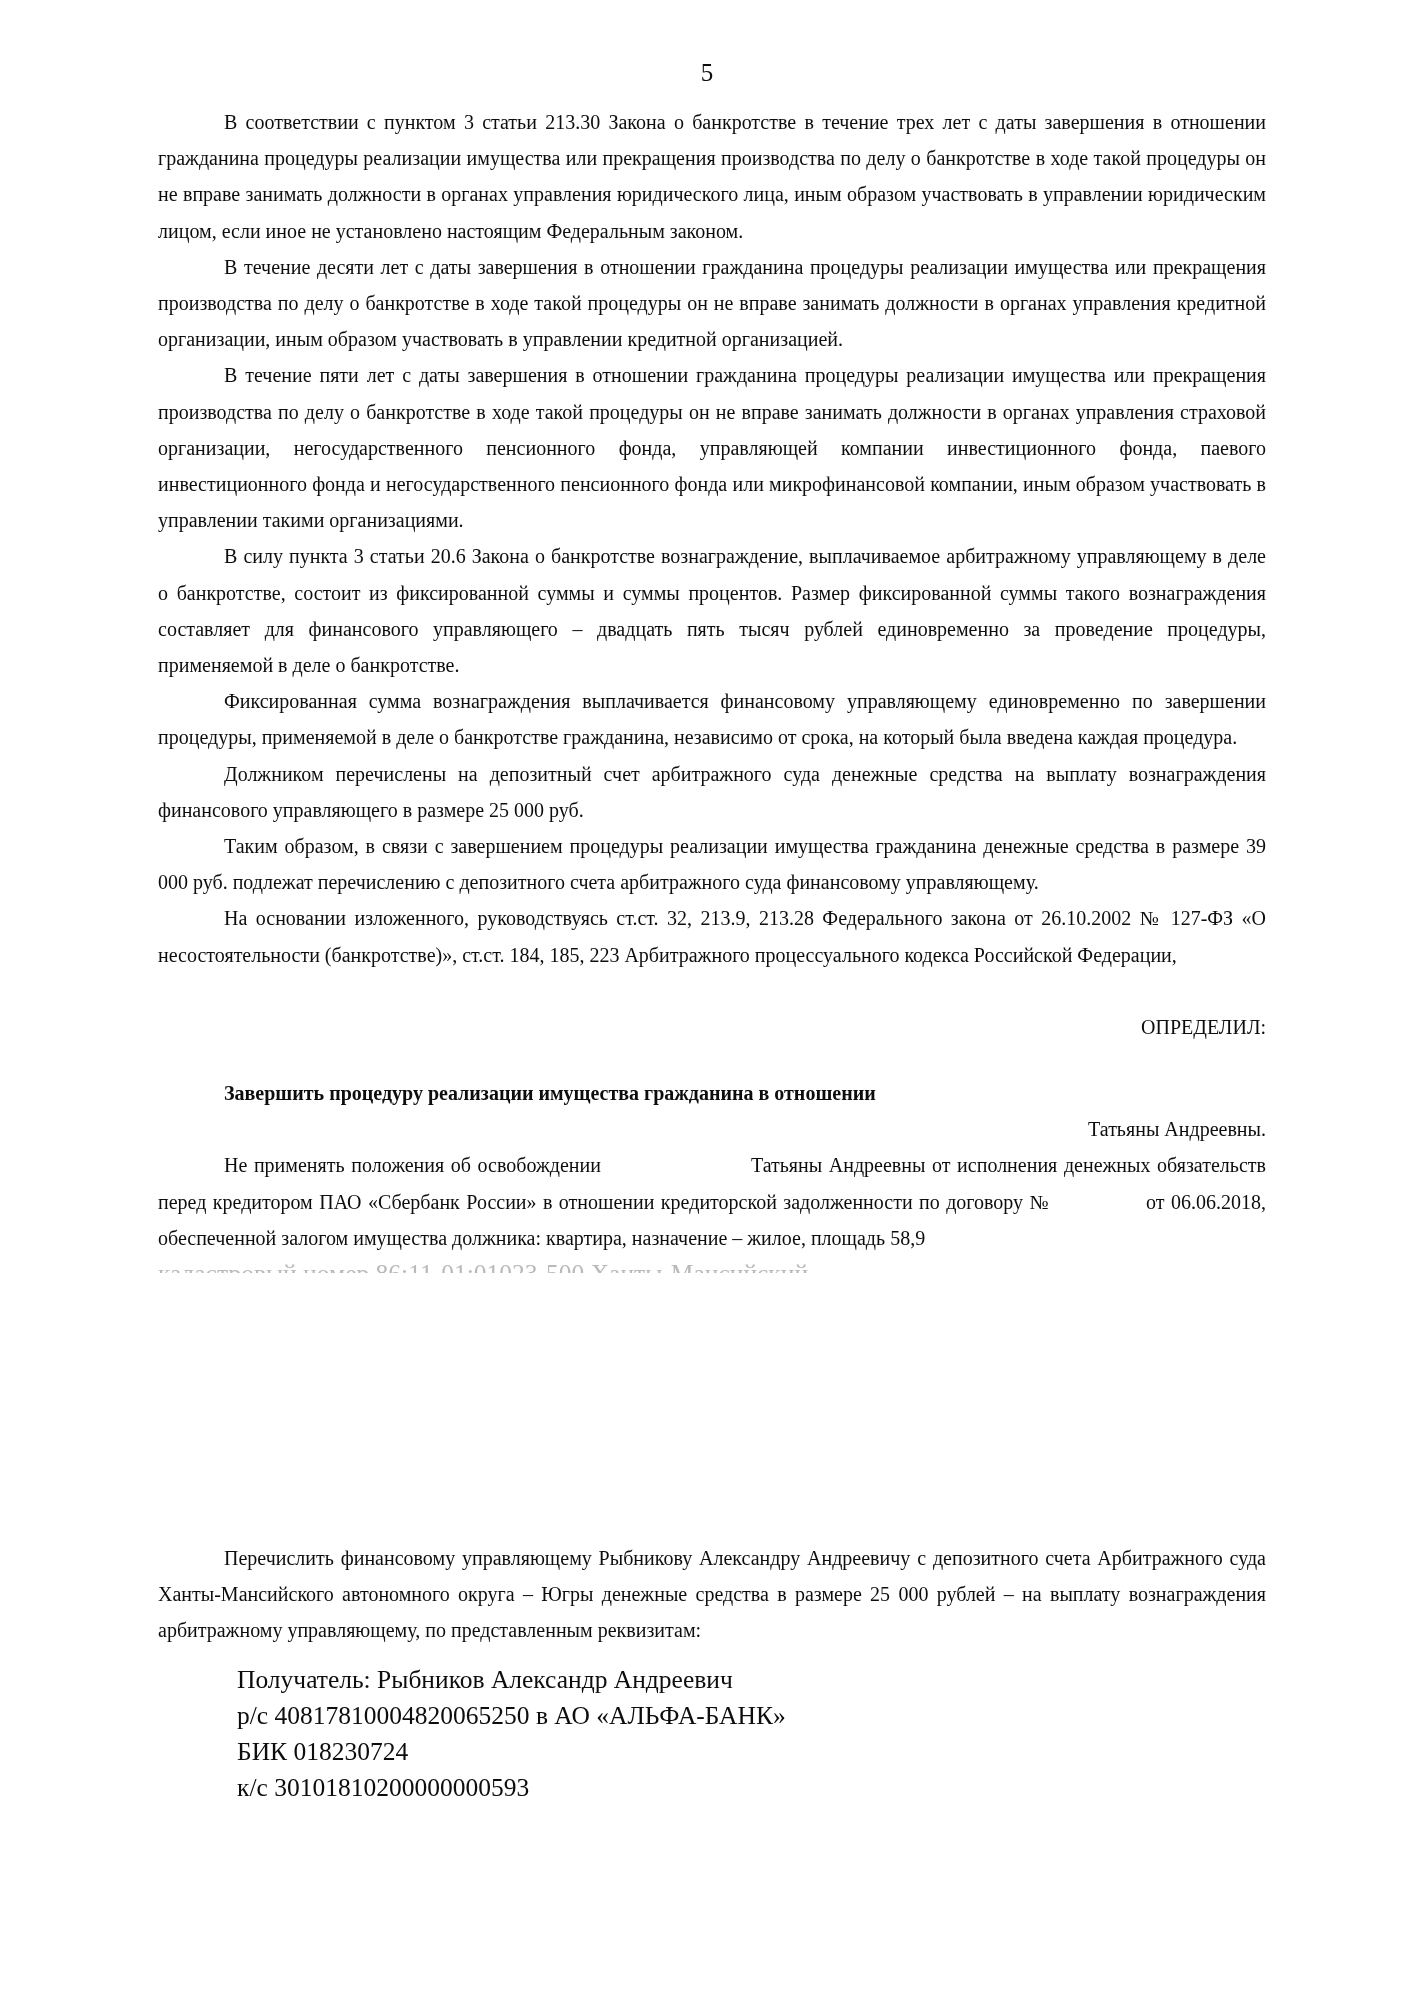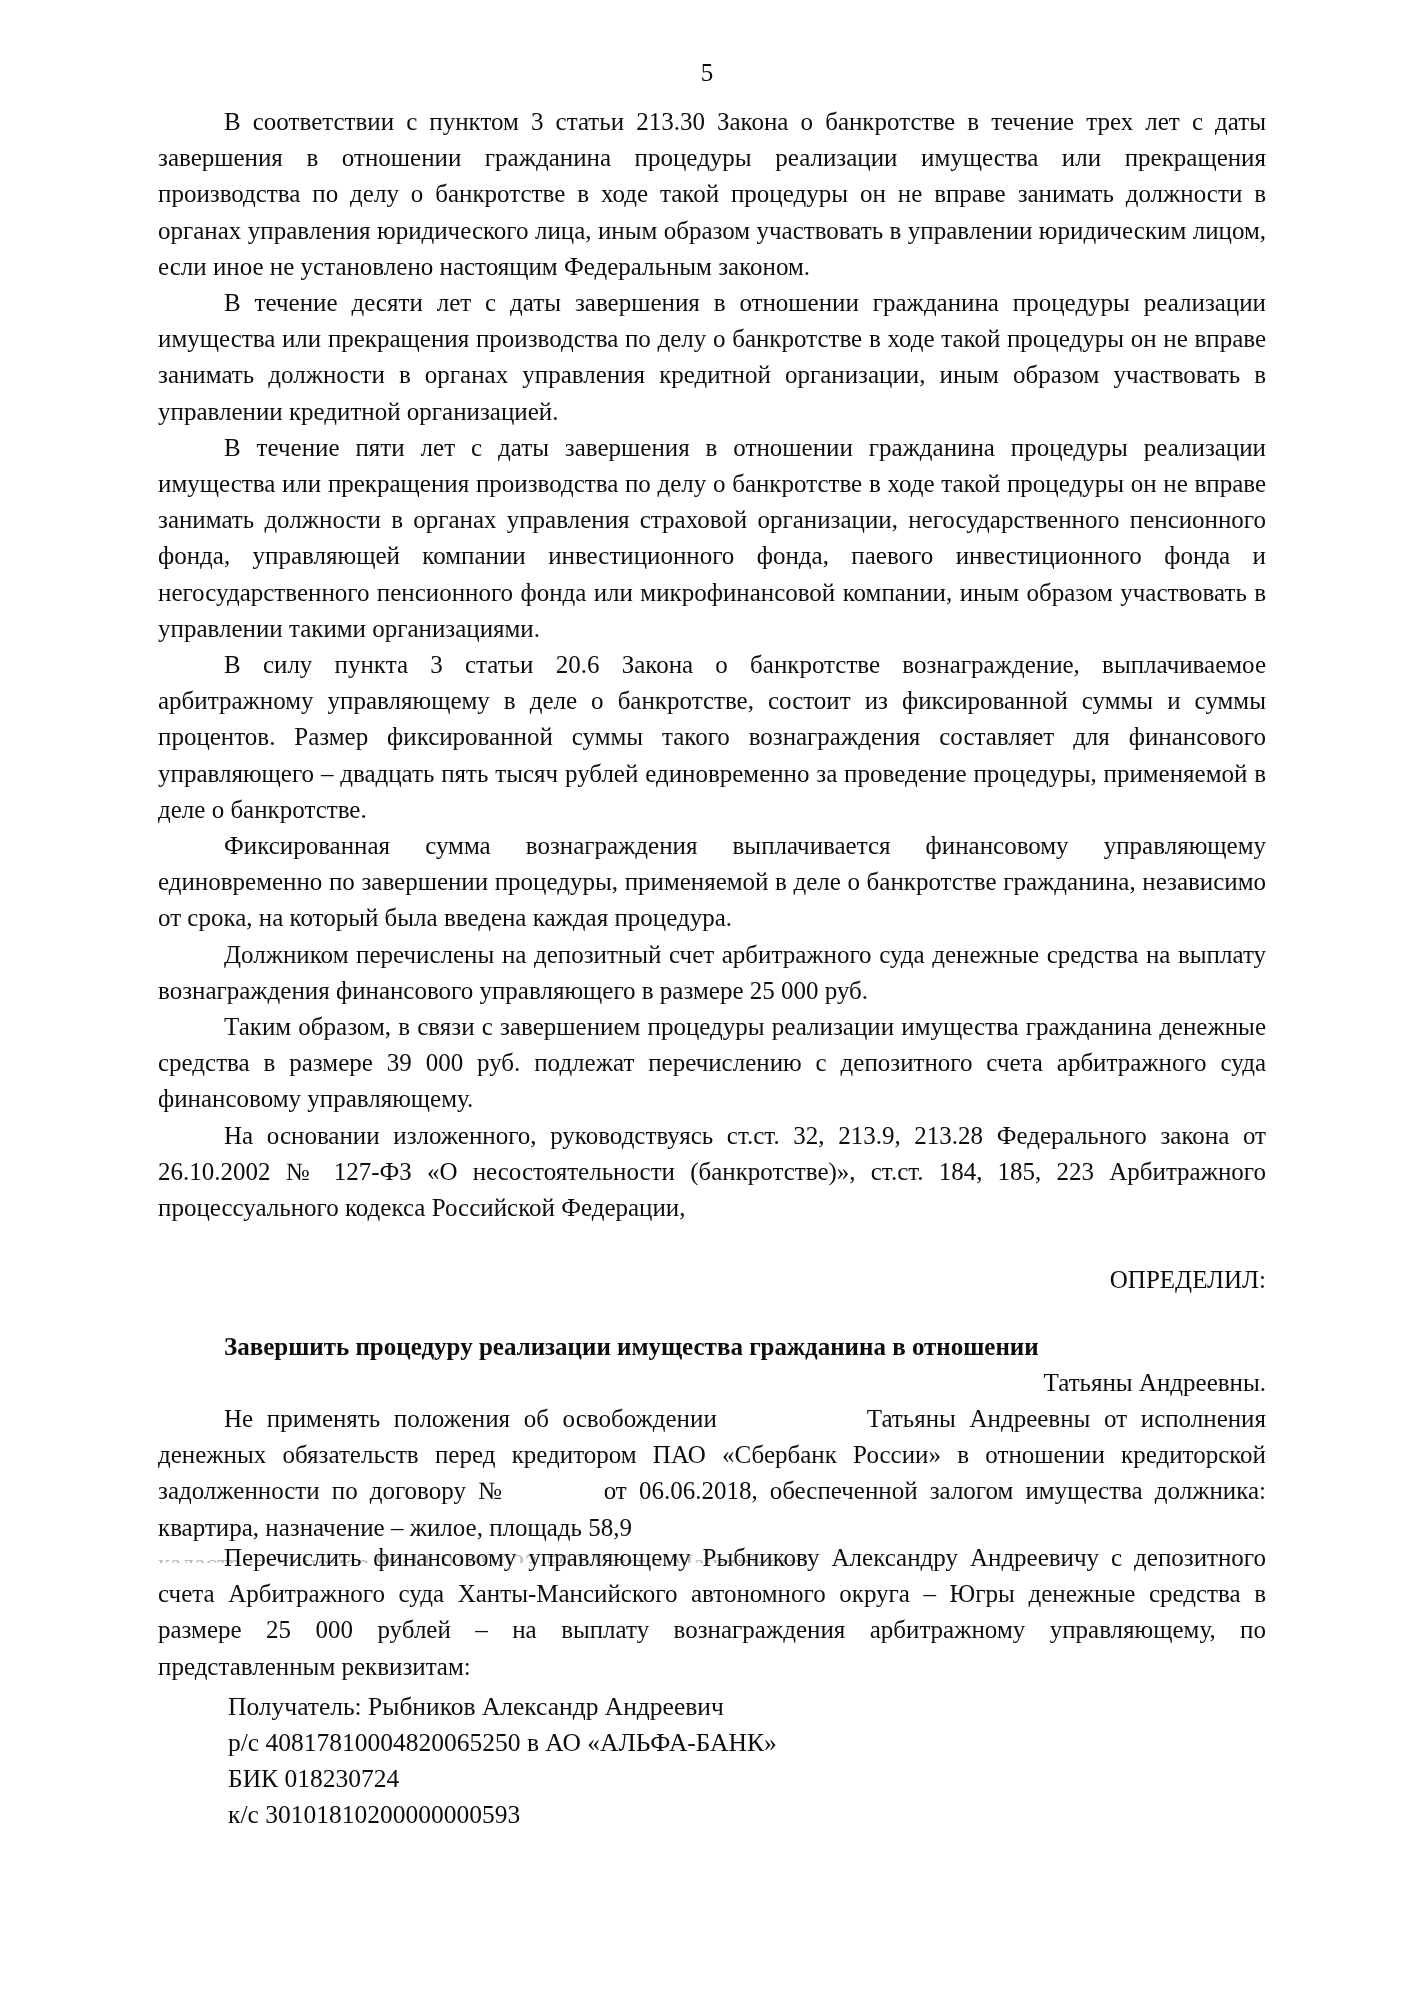--- a/index.html
+++ b/index.html
@@ -27,21 +27,21 @@
     line-height: 1;
   }
   .body-text {
     position: absolute;
     top: 104px;
     left: 158px;
     width: 1108px;
   }
   p.para {
     margin: 0;
-    font-size: 25px;
+    font-size: 20px;
     line-height: 36.2px;
     text-align: justify;
     text-indent: 66px;
     text-justify: inter-word;
     letter-spacing: 0px;
   }
   p.para.left {
     text-align: left;
     text-indent: 66px;
     font-weight: bold;
@@ -75,21 +75,21 @@
     display: inline-block;
     width: 96px;
   }
   .tail-block {
     position: absolute;
     top: 1540px;
     left: 158px;
     width: 1108px;
   }
   .requisites {
-    margin: 4px;
+    margin: 13px;
     font-size: 25.5px;
     line-height: 36.2px;
     text-align: left;
     padding-left: 66px;
   }
   .requisites div { white-space: nowrap; }
 </style>
 </head>
 <body>
 

